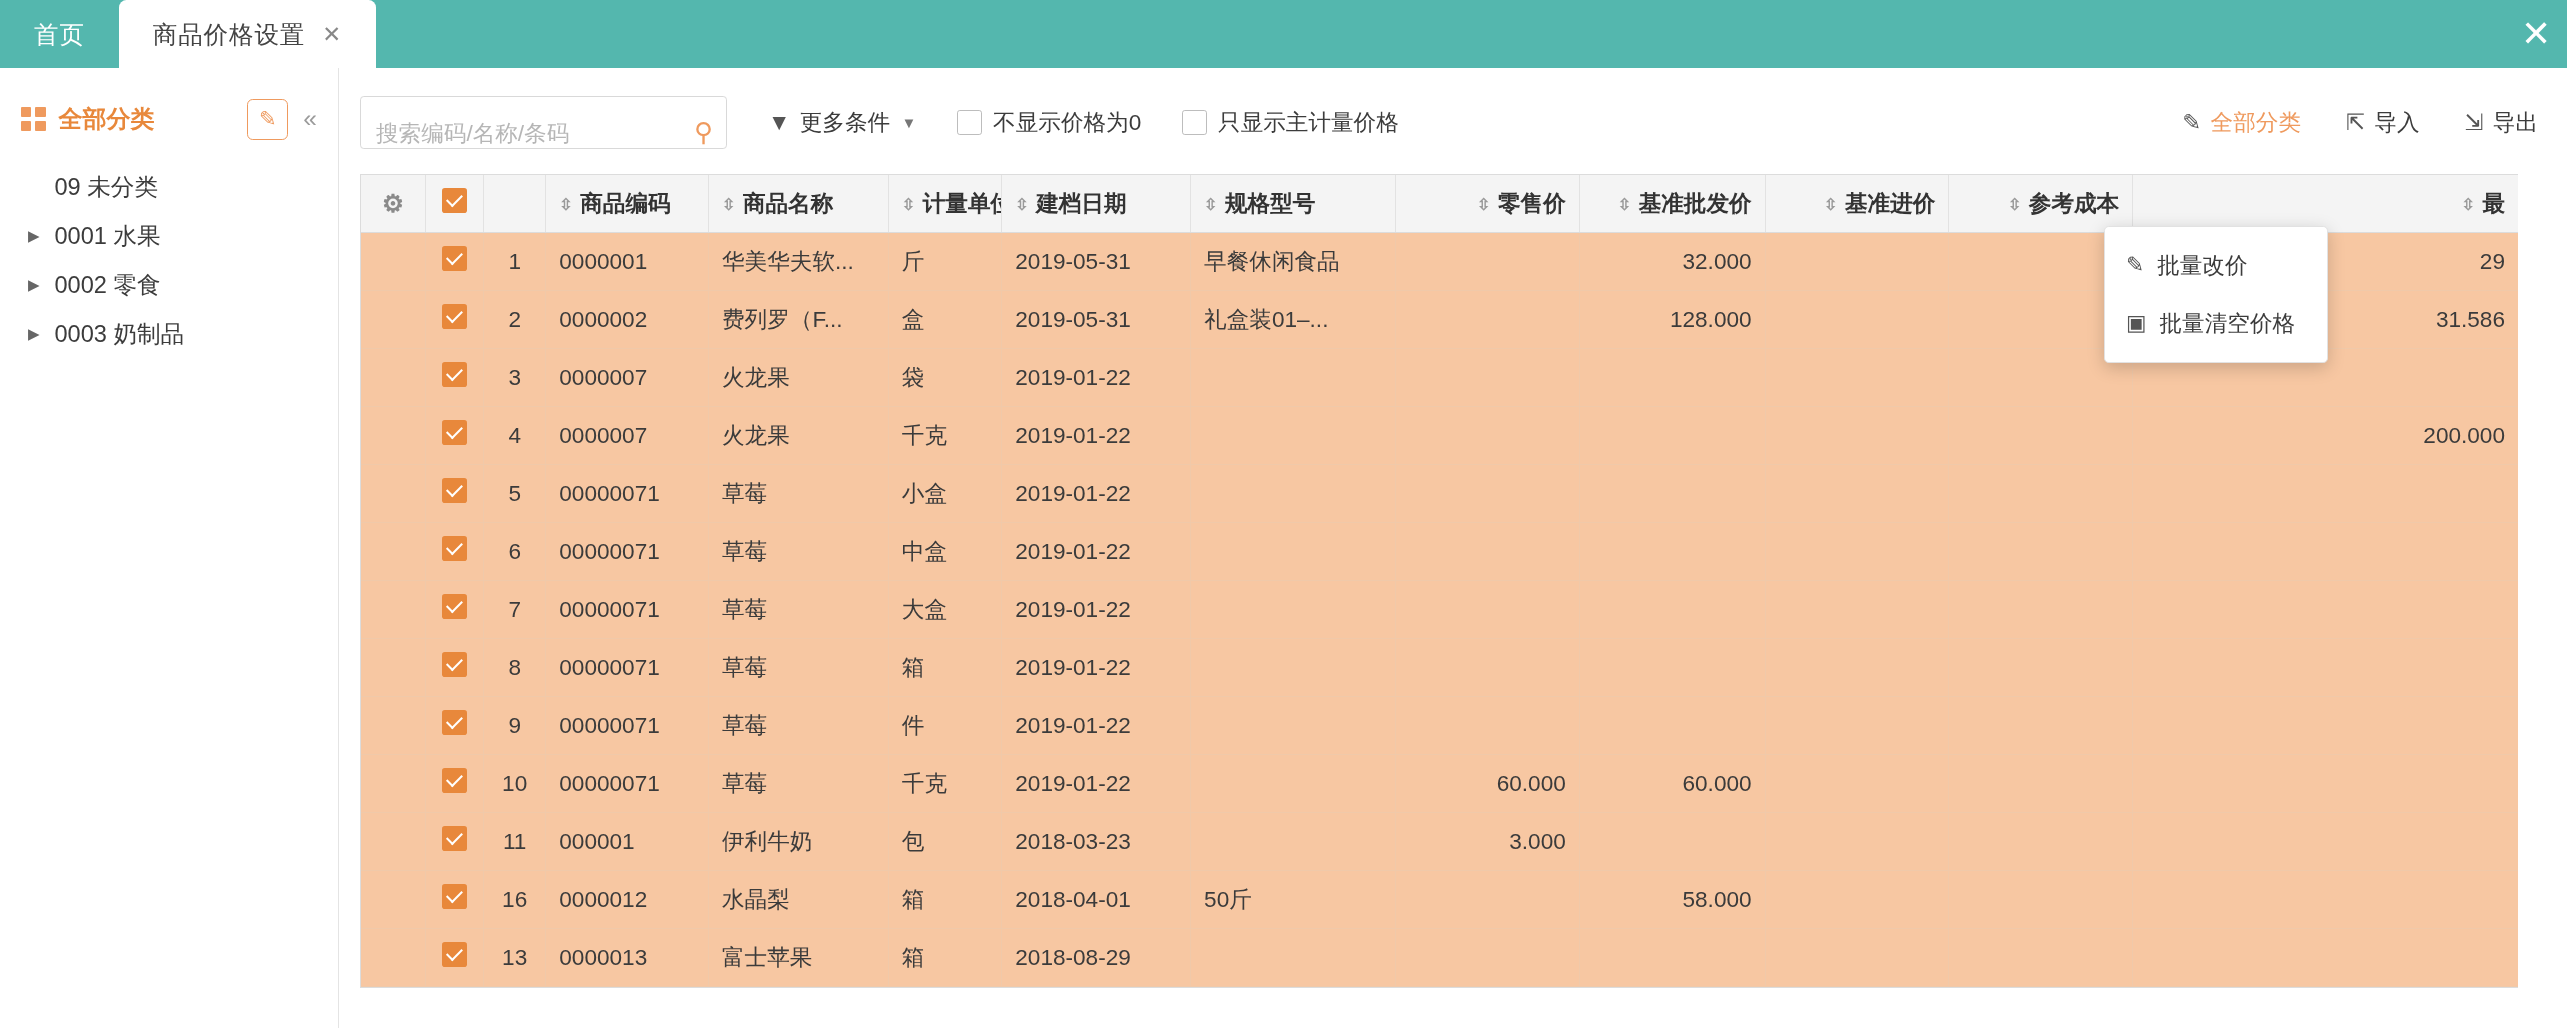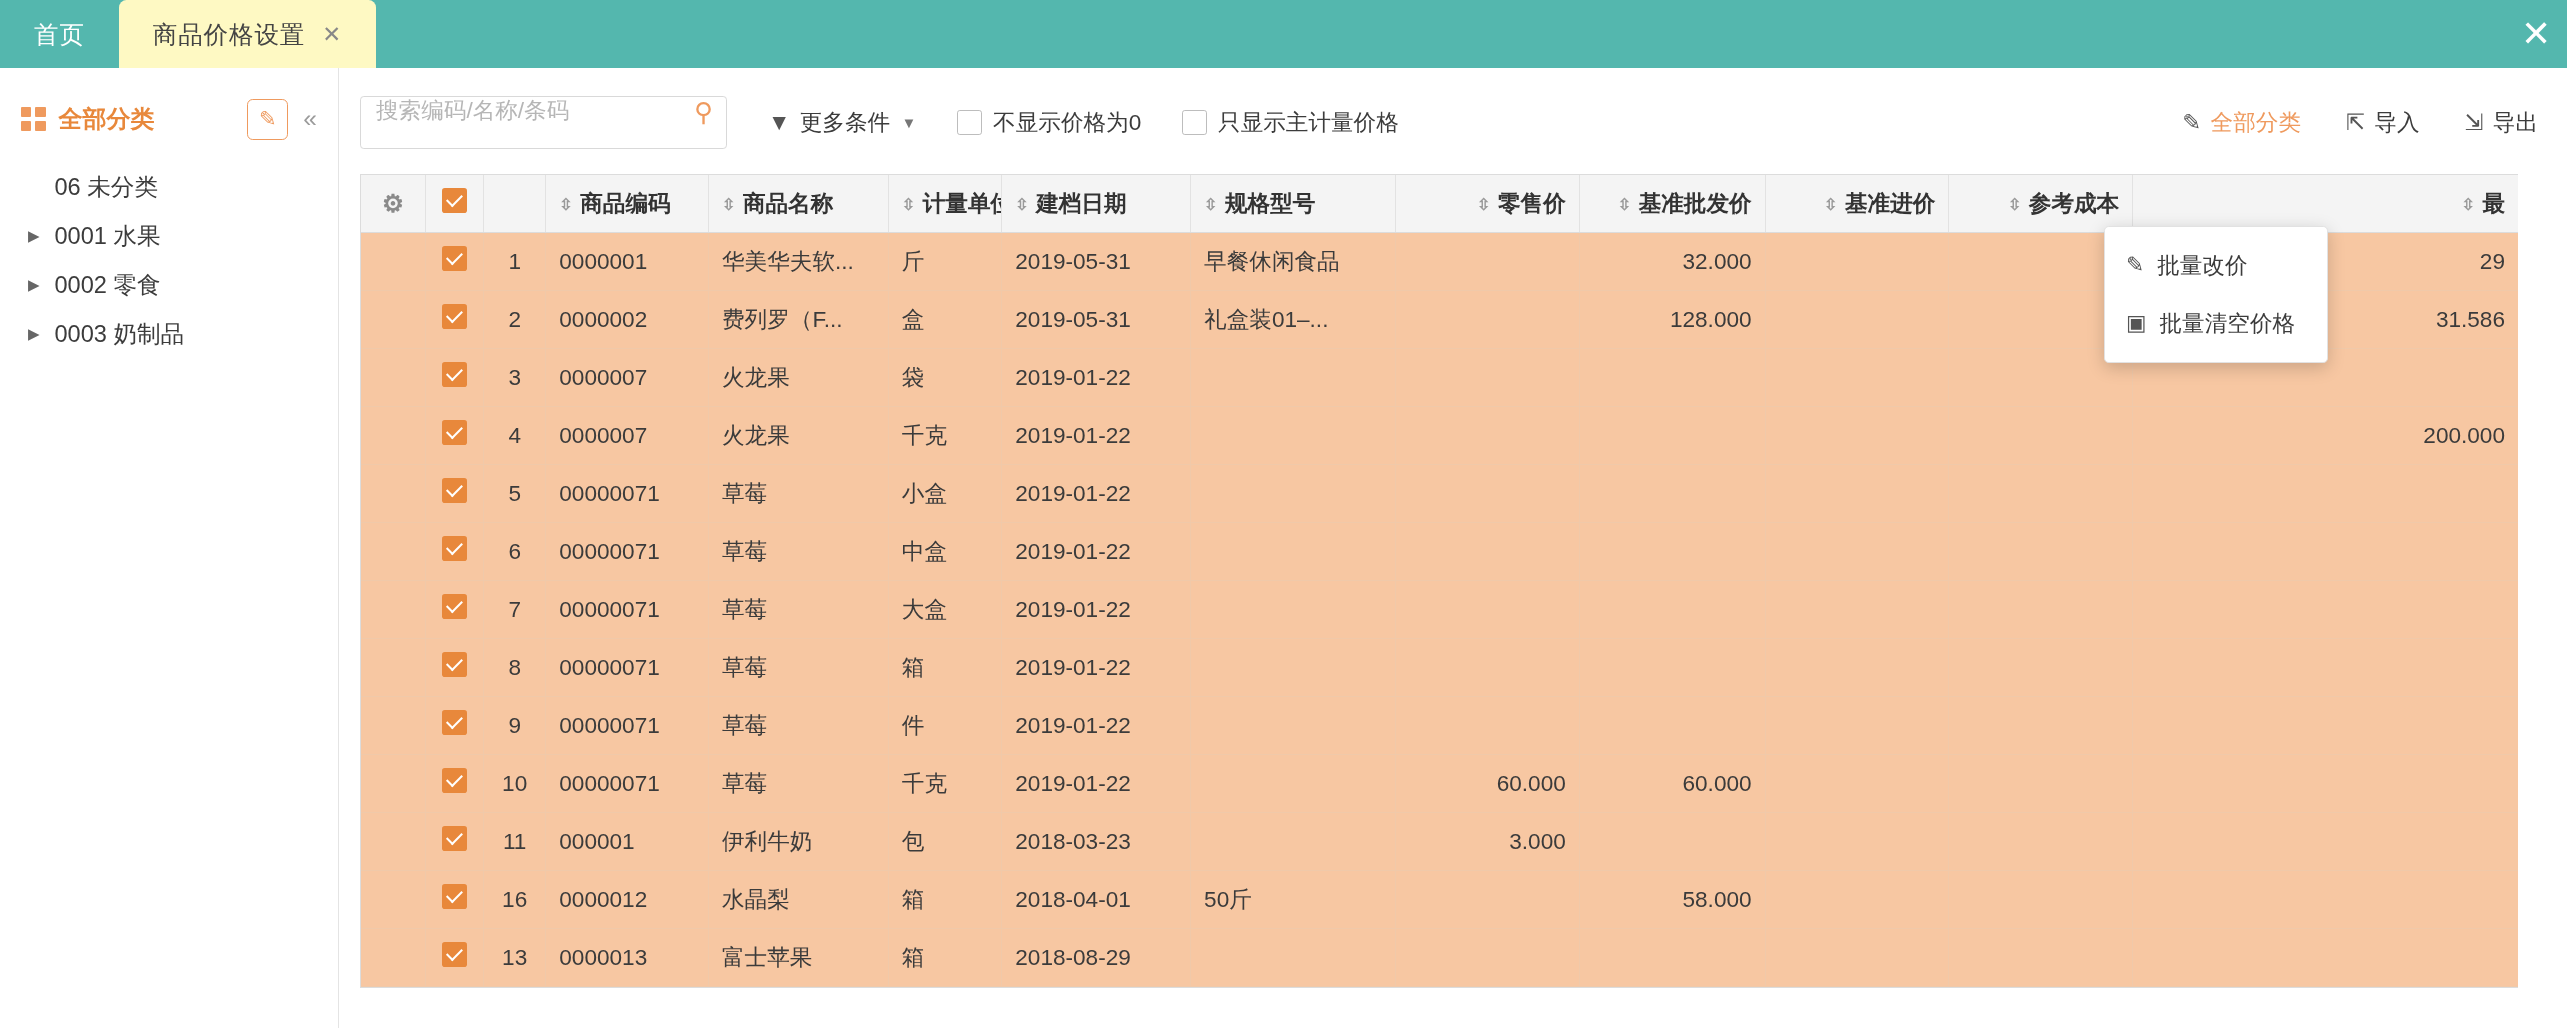--- a/index.html
+++ b/index.html
@@ -28,21 +28,21 @@
     display: flex;
     align-items: center;
     justify-content: center;
     padding: 0 34px;
     font-size: 24.5px;
     color: #ffffff;
     cursor: pointer;
     letter-spacing: 0.9px;
   }
   .tab.active {
-    background: #fef9c3;
+    background: #ffffff;
     color: #444444;
     border-top-left-radius: 7.5px;
     border-top-right-radius: 7.5px;
     position: relative;
   }
   .tab .tab-close {
     margin-left: 17px;
     font-size: 22.6px;
     color: #888888;
   }
@@ -143,21 +143,21 @@
     align-items: center;
     height: 60px;
     padding-right: 38px;
   }
   .search-box {
     width: 367px;
     height: 53px;
     border: 0.9px solid #d9d9d9;
     border-radius: 3.8px;
     display: flex;
-    align-items: flex-start;
+    align-items: flex-end;
     padding: 0 13px;
     background: #ffffff;
   }
   .search-box input {
     border: none;
     outline: none;
     flex: 1;
     font-size: 22.6px;
     color: #333333;
     font-family: "Liberation Sans", sans-serif;
@@ -322,21 +322,21 @@
             <i></i>
             <i></i>
           </span>
         <span class="sidebar-title">全部分类</span>
         <span class="edit-btn">✎</span>
         <span class="collapse-btn">«</span>
       </div>
       <div class="tree">
         <div class="tree-item">
           <span class="caret empty">▶</span>
-          <span class="tree-label">06 未分类</span>
+          <span class="tree-label">09 未分类</span>
         </div>
         <div class="tree-item">
           <span class="caret">▶</span>
           <span class="tree-label">0001 水果</span>
         </div>
         <div class="tree-item">
           <span class="caret">▶</span>
           <span class="tree-label">0002 零食</span>
         </div>
         <div class="tree-item">

